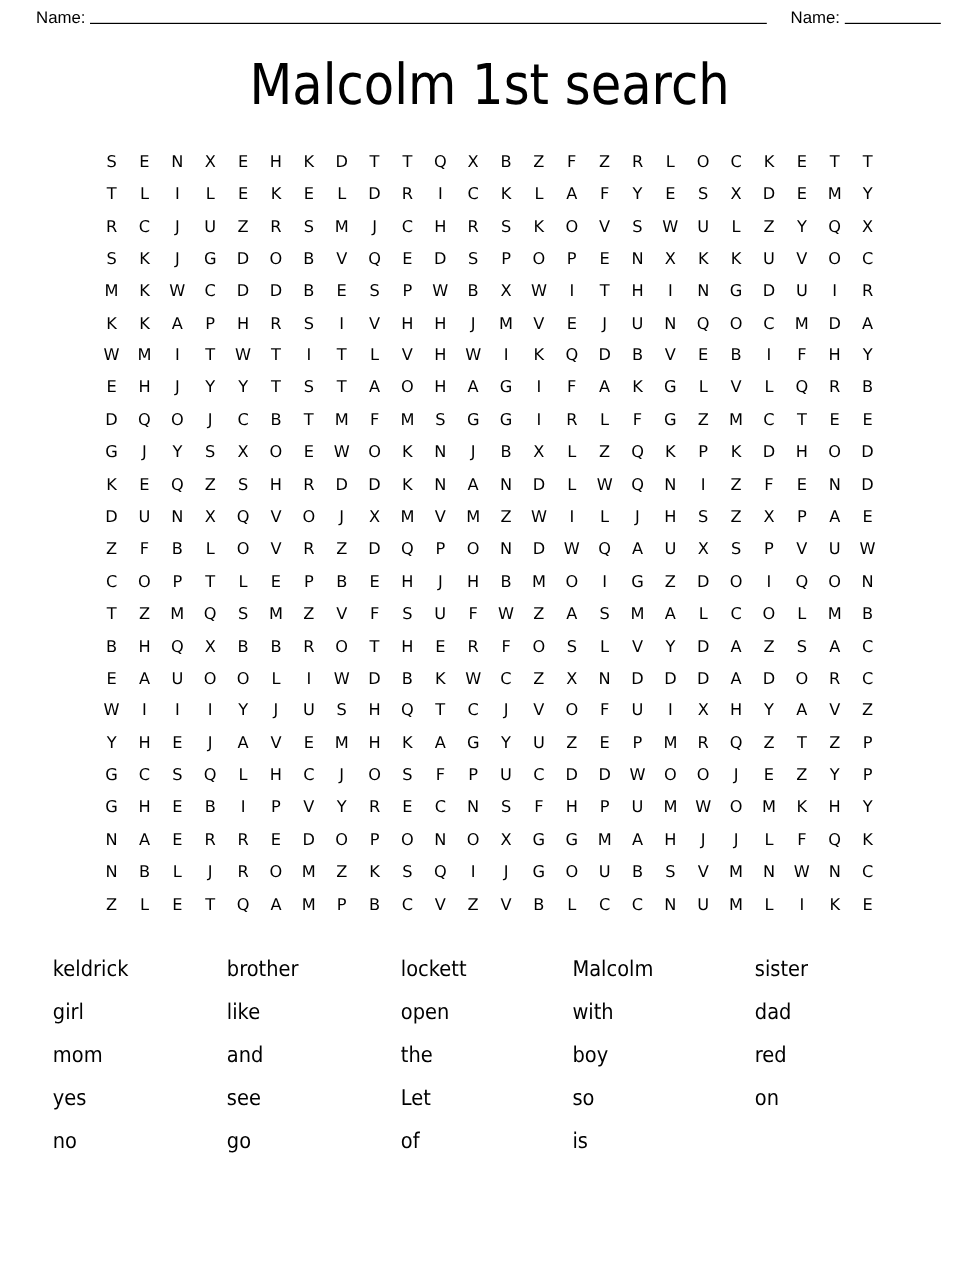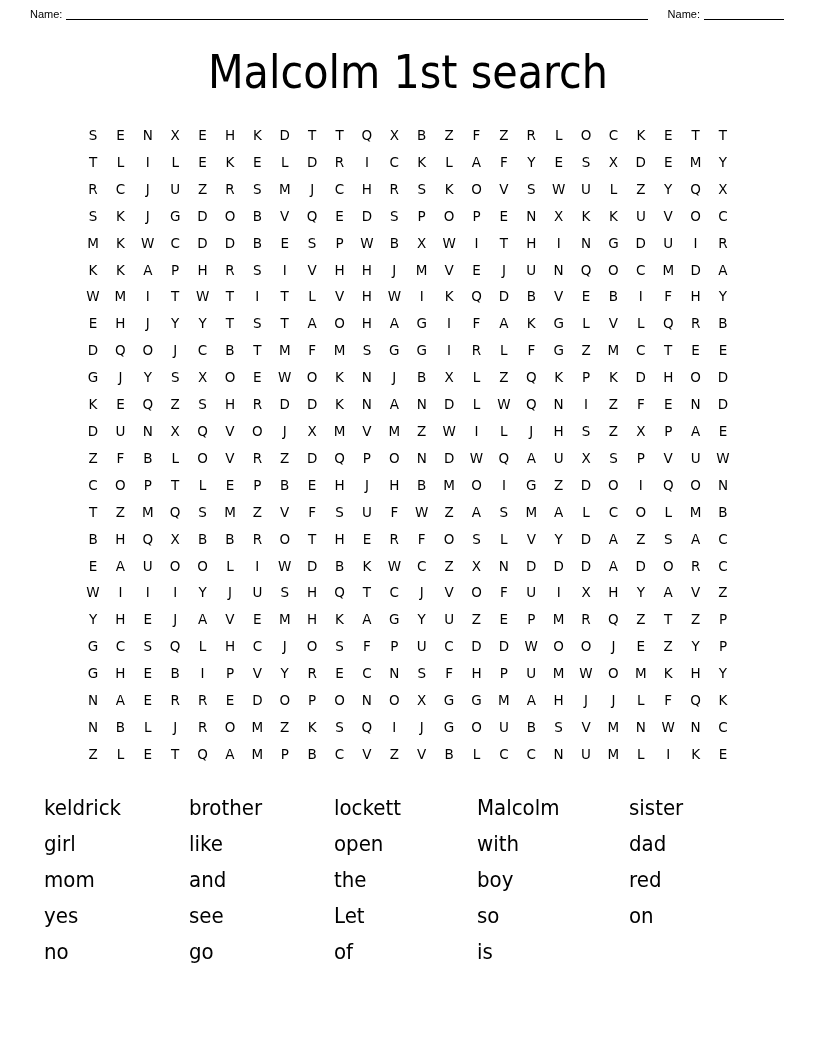--- a/index.html
+++ b/index.html
@@ -14,21 +14,21 @@
     color: #000000;
     overflow: hidden;
     position: relative;
   }
 
   
   .header-row {
     display: flex;
     align-items: flex-end;
     padding: 6px 30px 0 30px;
-    font-size: 11px;
+    font-size: 14px;
     font-family: "Liberation Sans", sans-serif;
   }
   .field-label {
     white-space: nowrap;
     line-height: 16px;
   }
   .field-rule {
     border-bottom: 1px solid #000;
     height: 12px;
     margin: 0 2px 2px 4px;
@@ -72,21 +72,21 @@
   }
 
   
   .word-list {
     margin: 22px 0 0 44px;
     display: grid;
     grid-template-columns: 145px 145px 143px 152px 120px;
     grid-auto-rows: 36px;
     grid-auto-flow: column;
     font-family: "DejaVu Sans", sans-serif;
-    font-size: 22px;
+    font-size: 18px;
     line-height: 36px;
   }
   .word-item {
     transform: scaleX(0.9);
     transform-origin: left center;
     white-space: nowrap;
   }
 </style>
 </head>
 <body>

